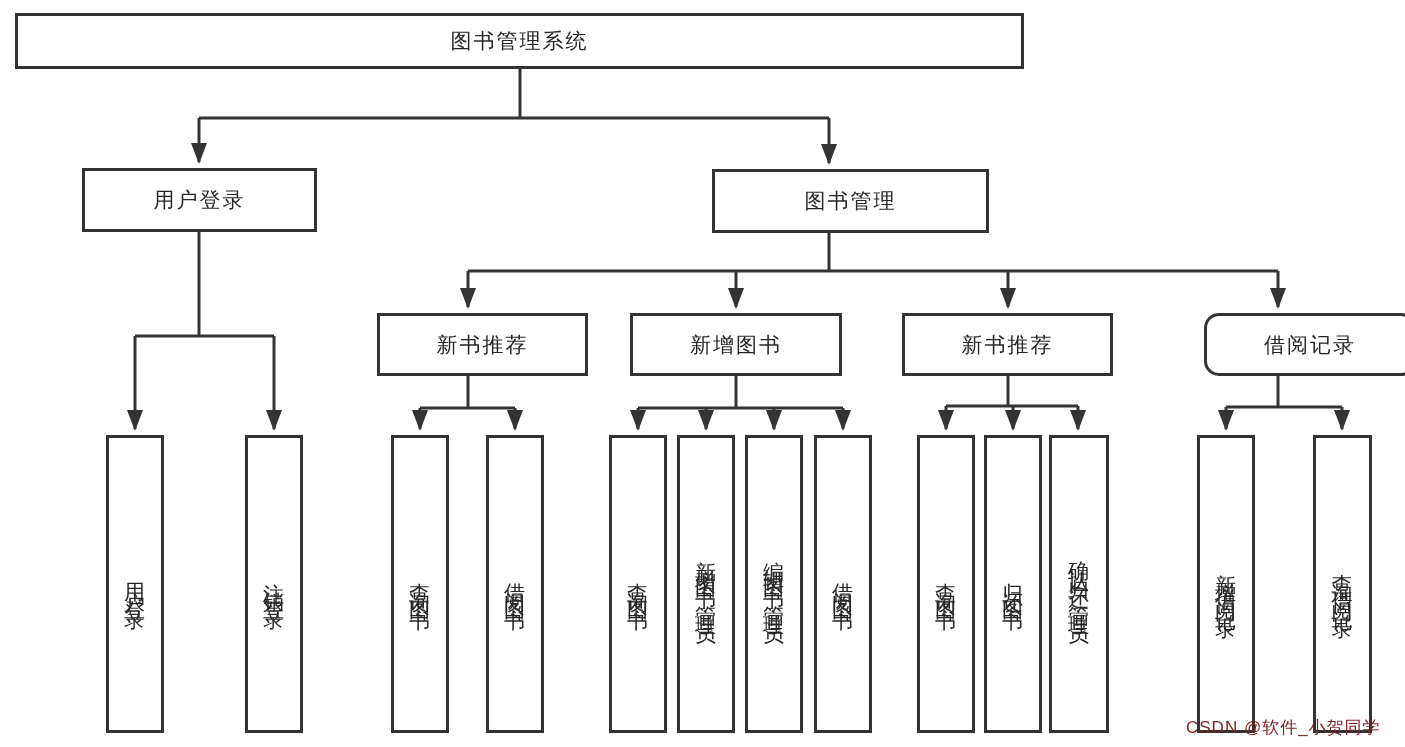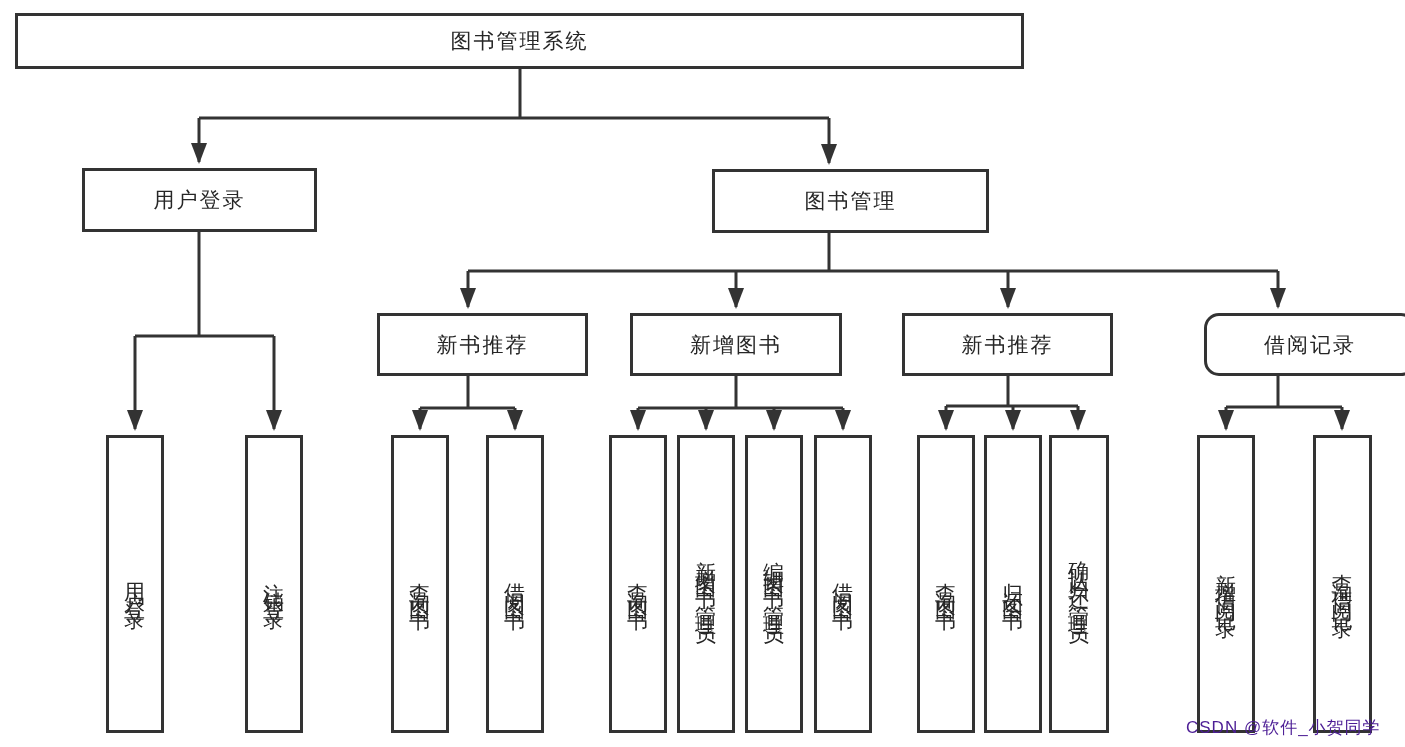--- a/index.html
+++ b/index.html
@@ -42,21 +42,21 @@
     letter-spacing: 9px;
     font-size: 21px;
     line-height: 1;
   }
   .watermark {
     position: absolute;
     left: 1186px;
     top: 716px;
     font-size: 17px;
     letter-spacing: 1px;
-    color: #4c1d95;
+    color: #7f1d1d;
     z-index: 5;
     white-space: nowrap;
   }
 </style>
 </head>
 <body>
 
 <div class="canvas">
 
   <svg class="edges" width="1405" height="747" viewBox="0 0 1405 747" xmlns="http://www.w3.org/2000/svg">

